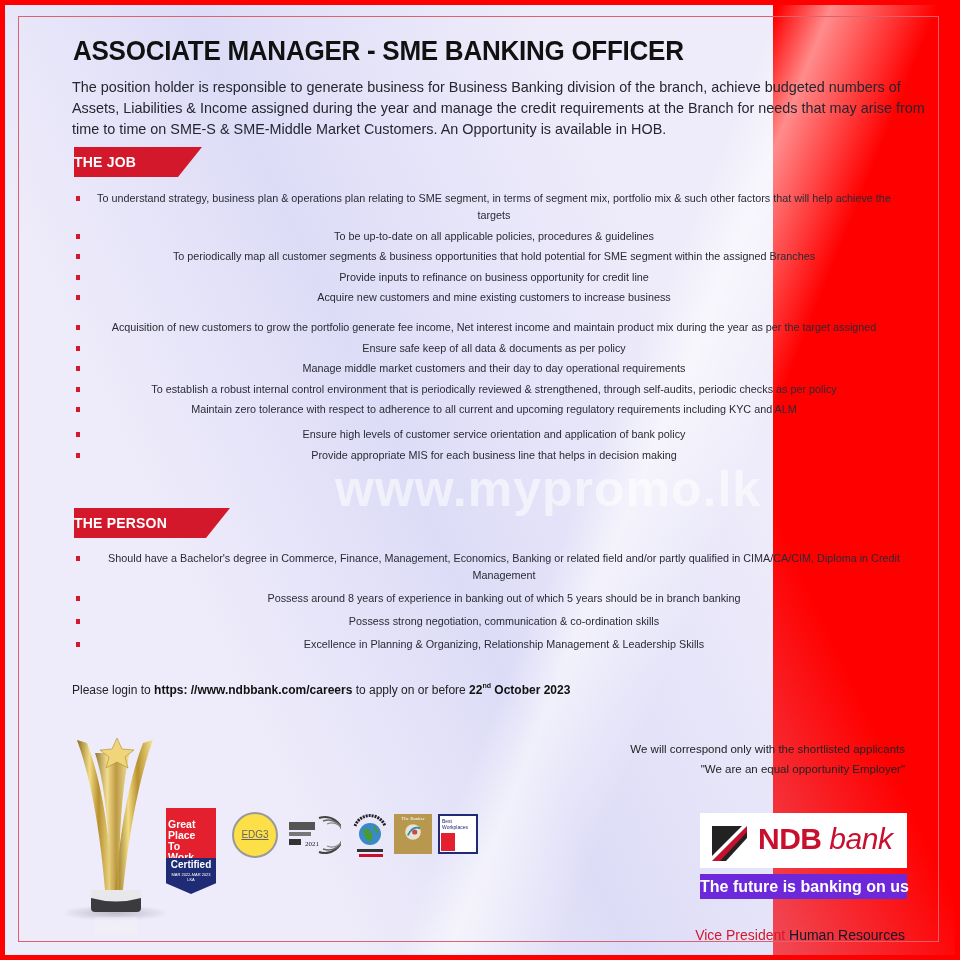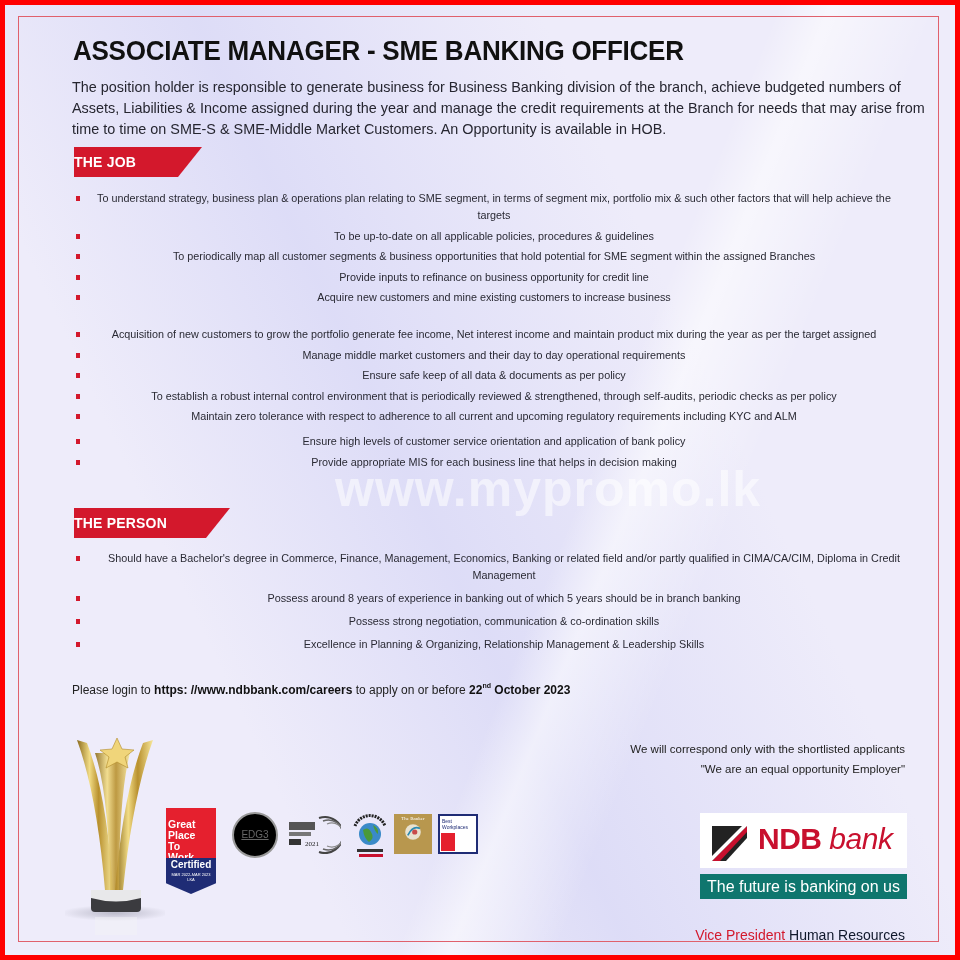--- a/index.html
+++ b/index.html
@@ -1,17 +1,17 @@
 <!DOCTYPE html>
 <html><head>
 <meta charset="utf-8">
 <style>
   html, body { margin:0; padding:0; }
   body { width:960px; height:960px; position:relative; overflow:hidden; background:#ff0000; font-family:"Liberation Sans", sans-serif; color:#1e1e28; }
-  .outer { position:absolute; left:5px; top:5px; width:950px; height:950px; background:#eeecfa; }
+  .outer { position:absolute; left:5px; top:5px; width:768px; height:950px; background:#eeecfa; }
   .inner-border { position:absolute; left:13px; top:11px; width:921px; height:926px; border:1.5px solid #e0606c; box-sizing:border-box; pointer-events:none; z-index:5; }
   .streak1 { position:absolute; left:0; top:0; width:950px; height:950px; background:linear-gradient(112deg, rgba(255,255,255,0) 0%, rgba(255,255,255,0) 58%, rgba(255,255,255,0.55) 62%, rgba(255,255,255,0) 70%); z-index:0; }
   .streak2 { position:absolute; left:0; top:0; width:950px; height:950px; background:linear-gradient(245deg, rgba(220,220,245,0) 30%, rgba(210,210,245,0.6) 55%, rgba(220,220,245,0) 75%); z-index:0; }
   .content { position:absolute; left:0; top:0; width:950px; height:950px; z-index:2; }
 
   .title { position:absolute; left:68px; top:30px; font-size:28px; font-weight:bold; letter-spacing:-0.3px; color:#111; transform:scaleX(0.93); transform-origin:left; white-space:nowrap; }
   .intro { position:absolute; left:67px; top:72px; width:860px; font-size:14.4px; line-height:21px; color:#262630; }
 
   .section-banner { position:absolute; height:30px; background:#d3182c; color:#fff; font-weight:bold; font-size:14px; line-height:30px; box-sizing:border-box; clip-path:polygon(0 0, 100% 0, calc(100% - 24px) 100%, 0 100%); letter-spacing:0.2px; }
   .banner-job { left:69px; top:142px; width:128px; }
@@ -26,33 +26,33 @@
   .apply { position:absolute; left:67px; top:678px; font-size:12px; color:#222; white-space:nowrap; }
   .apply b { font-weight:bold; color:#111; }
   .apply sup { font-size:7px; vertical-align:top; position:relative; top:-1px; }
 
   .correspond { position:absolute; right:50px; top:734px; font-size:11.5px; text-align:right; line-height:20px; color:#222; }
 
   .ndb-logo { position:absolute; left:695px; top:808px; width:207px; height:55px; background:#fff; }
   .ndb-mark { position:absolute; left:12px; top:13px; width:35px; height:35px; }
   .ndb-text { position:absolute; left:58px; top:9px; font-size:30px; font-weight:bold; color:#c8102e; letter-spacing:-0.5px; white-space:nowrap; }
   .ndb-text i { font-weight:normal; font-style:italic; }
-  .tagline { position:absolute; left:695px; top:869px; width:207px; height:25px; background:#0f766e; color:#fff; font-size:16px; line-height:25px; text-align:center; font-weight:normal; white-space:nowrap; }
+  .tagline { position:absolute; left:695px; top:869px; width:207px; height:25px; background:#6d28d9; color:#fff; font-size:16px; line-height:25px; text-align:center; font-weight:bold; white-space:nowrap; }
 
   .signature { position:absolute; right:50px; top:922px; font-size:14px; color:#d3182c; white-space:nowrap; }
   .signature .light { color:#0f172a; }
 
   .trophy { position:absolute; left:60px; top:730px; width:100px; height:210px; }
   .awards { position:absolute; left:161px; top:803px; width:320px; height:90px; }
   .gptw { position:absolute; left:0; top:0; width:50px; height:86px; }
   .gptw-red { position:absolute; left:0; top:0; width:50px; height:50px; background:#e5202e; color:#fff; font-size:10.5px; font-weight:bold; line-height:11px; padding:11px 2px; box-sizing:border-box; }
   .gptw-blue { position:absolute; left:0; top:50px; width:50px; height:36px; background:#1f2c75; color:#fff; clip-path:polygon(0 0,100% 0,100% 70%,50% 100%,0 70%); text-align:center; }
   .gptw-blue .cert { font-size:10px; font-weight:bold; line-height:14px; display:block; }
   .gptw-blue .date { font-size:4px; display:block; line-height:5px; }
-  .edge { position:absolute; left:66px; top:4px; width:46px; height:46px; border-radius:50%; border:2px solid #999; box-sizing:border-box; background:#000000; text-align:center; font-size:10px; line-height:42px; color:#666;text-decoration:underline; }
+  .edge { position:absolute; left:66px; top:4px; width:46px; height:46px; border-radius:50%; border:2px solid #999; box-sizing:border-box; background:#fde047; text-align:center; font-size:10px; line-height:42px; color:#666;text-decoration:underline; }
   .euromoney { position:absolute; left:123px; top:6px; width:52px; height:40px; }
   .globe { position:absolute; left:185px; top:2px; width:38px; height:50px; }
   .banker { position:absolute; left:228px; top:6px; width:38px; height:40px; background:#b8974e; color:#fff; font-size:5px; text-align:center; }
   .bestwp { position:absolute; left:272px; top:6px; width:40px; height:40px; background:#fff; border:2px solid #1f2c75; box-sizing:border-box; font-size:5px; color:#1f2c75; padding:2px; }
   .bestwp .red { position:absolute; left:1px; bottom:1px; width:14px; height:18px; background:#e5202e; }
 
   .watermark { position:absolute; left:330px; top:455px; font-size:50px; color:rgba(255,255,255,0.55); font-weight:bold; letter-spacing:1px; z-index:3; white-space:nowrap; }
 </style>
 </head>
 <body>
@@ -65,24 +65,24 @@
   <div class="content">
     <div class="title">ASSOCIATE MANAGER - SME BANKING OFFICER</div>
     <div class="intro">The position holder is responsible to generate business for Business Banking division of the branch, achieve budgeted numbers of Assets, Liabilities &amp; Income assigned during the year and manage the credit requirements at the Branch for needs that may arise from time to time on SME-S &amp; SME-Middle Market Customers. An Opportunity is available in HOB.</div>
 
     <div class="section-banner banner-job">THE JOB</div>
     <ul class="list job-list" id="job-list">
         <li style="margin-bottom: 3.5px;"><span class="bullet"></span><span>To understand strategy, business plan &amp; operations plan relating to SME segment, in terms of segment mix, portfolio mix &amp; such other factors that will help achieve the targets</span></li>
         <li style="margin-bottom: 3.5px;"><span class="bullet"></span><span>To be up-to-date on all applicable policies, procedures &amp; guidelines</span></li>
         <li style="margin-bottom: 3.5px;"><span class="bullet"></span><span>To periodically map all customer segments &amp; business opportunities that hold potential for SME segment within the assigned Branches</span></li>
         <li style="margin-bottom: 3.5px;"><span class="bullet"></span><span>Provide inputs to refinance on business opportunity for credit line</span></li>
-        <li style="margin-bottom: 20px;"><span class="bullet"></span><span>Acquire new customers and mine existing customers to increase business</span></li>
+        <li style="margin-bottom: 13px;"><span class="bullet"></span><span>Acquire new customers and mine existing customers to increase business</span></li>
         <li style="margin-bottom: 3.5px;"><span class="bullet"></span><span>Acquisition of new customers to grow the portfolio generate fee income, Net interest income and maintain product mix during the year as per the target assigned</span></li>
+        <li style="margin-bottom: 3.5px;"><span class="bullet"></span><span>Ensure safe keep of all data &amp; documents as per policy</span></li>
         <li style="margin-bottom: 3.5px;"><span class="bullet"></span><span>Manage middle market customers and their day to day operational requirements</span></li>
-        <li style="margin-bottom: 3.5px;"><span class="bullet"></span><span>Ensure safe keep of all data &amp; documents as per policy</span></li>
         <li style="margin-bottom: 3.5px;"><span class="bullet"></span><span>To establish a robust internal control environment that is periodically reviewed &amp; strengthened, through self-audits, periodic checks as per policy</span></li>
         <li style="margin-bottom: 3.5px;"><span class="bullet"></span><span>Maintain zero tolerance with respect to adherence to all current and upcoming regulatory requirements including KYC and ALM</span></li>
         <li style="margin-bottom: 3.5px; margin-top: 8px;"><span class="bullet"></span><span>Ensure high levels of customer service orientation and application of bank policy</span></li>
         <li style="margin-bottom: 19px;"><span class="bullet"></span><span>Provide appropriate MIS for each business line that helps in decision making</span></li>
       </ul>
 
     <div class="section-banner banner-person">THE PERSON</div>
     <ul class="list person-list" id="person-list">
         <li style="margin-bottom: 6px;"><span class="bullet"></span><span>Should have a Bachelor's degree in Commerce, Finance, Management, Economics, Banking or related field and/or partly qualified in CIMA/CA/CIM, Diploma in Credit Management</span></li>
         <li style="margin-bottom: 6px;"><span class="bullet"></span><span>Possess around 8 years of experience in banking out of which 5 years should be in branch banking</span></li>

